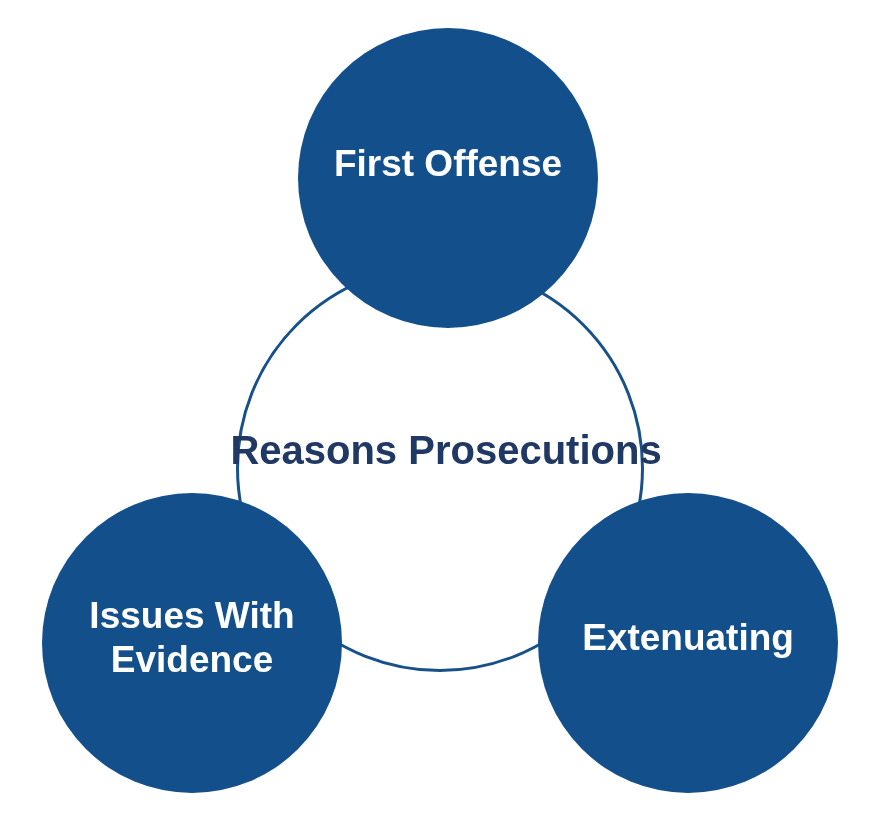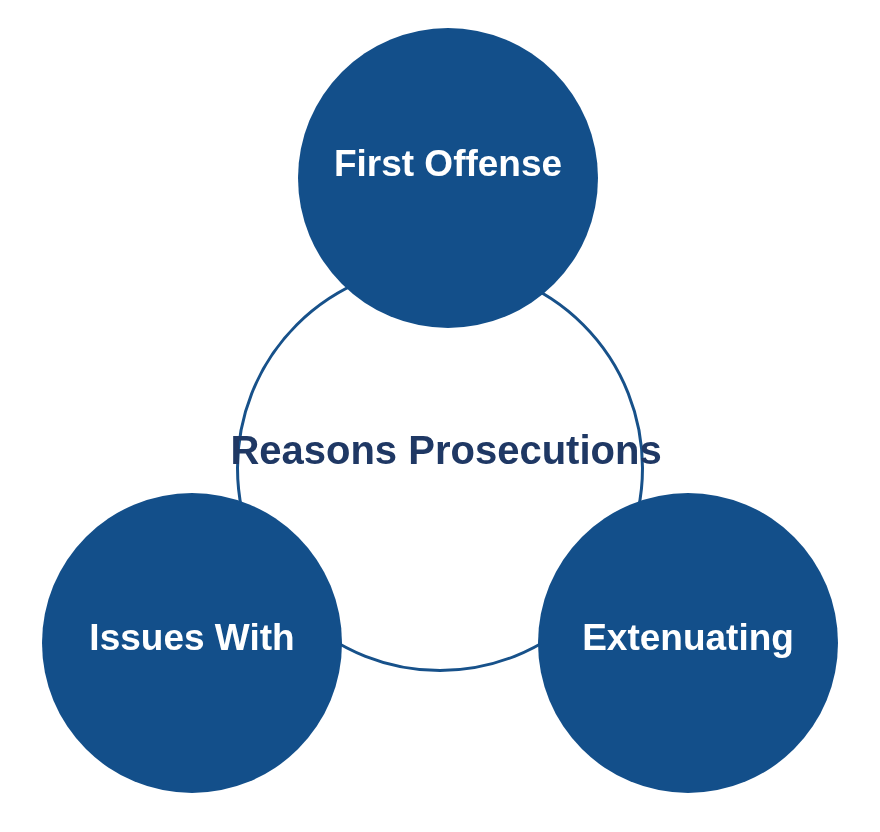--- a/index.html
+++ b/index.html
@@ -58,20 +58,21 @@
 
   <div class="node node-top">
     <div class="node-text">
       <div>First Offense</div>
     </div>
   </div>
 
   <div class="node node-bottom-left">
     <div class="node-text">
       <div>Issues With</div>
+      <div>Evidence</div>
     </div>
   </div>
 
   <div class="node node-bottom-right">
     <div class="node-text">
       <div>Extenuating</div>
     </div>
   </div>
 
 </div>

